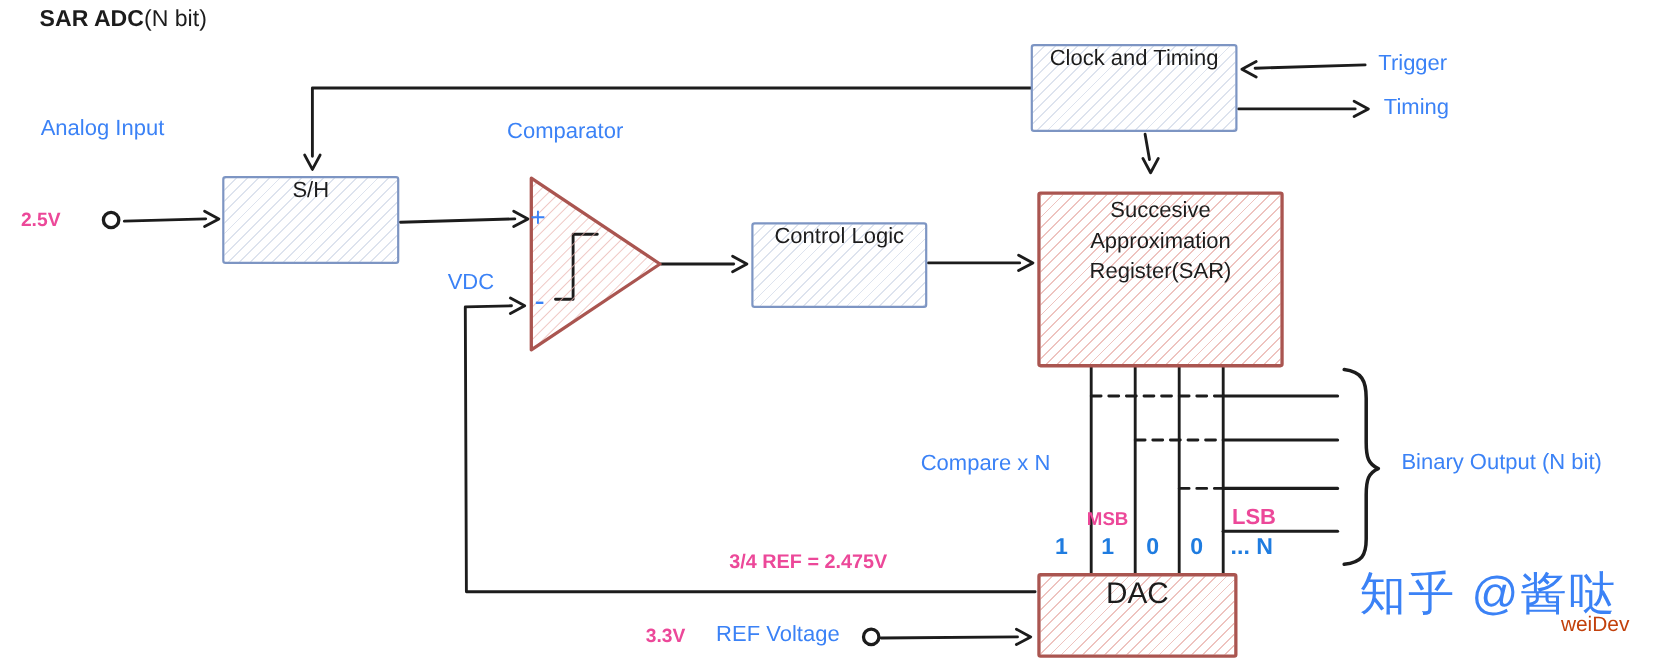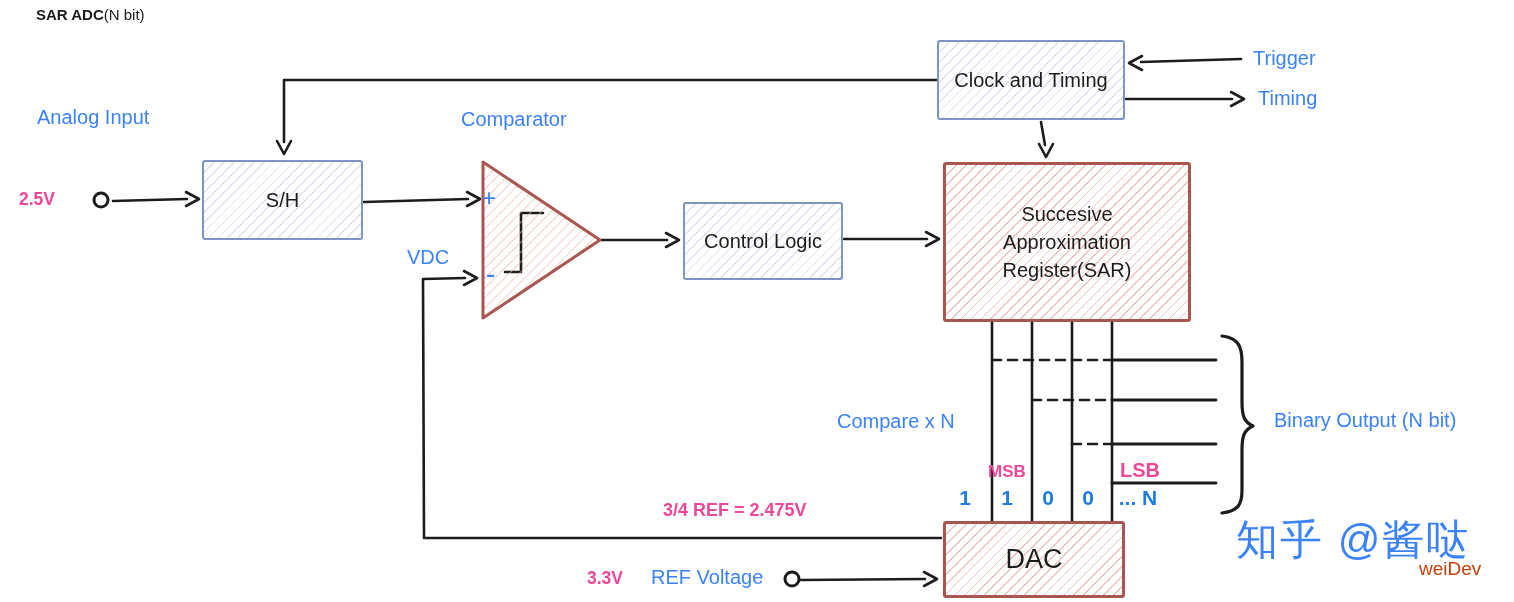--- a/index.html
+++ b/index.html
@@ -3,38 +3,38 @@
 <meta charset="utf-8">
 <style>
   html,body{margin:0;padding:0;background:#ffffff;}
   .stage{
     position:relative;width:1514px;height:602px;background:#ffffff;overflow:hidden;
     font-family:"Liberation Sans","DejaVu Sans",sans-serif;color:#1c1c1c;
   }
   .lbl{position:absolute;font-size:20px;color:#3b82f6;white-space:nowrap;}
   .blue{color:#ec4899;font-weight:bold;}
   .box{
-    position:absolute;display:flex;align-items:center;justify-content:center;
+    position:absolute;display:flex;align-items:flex-start;justify-content:center;
     text-align:center;font-size:20px;color:#1c1c1c;border-radius:3px;box-sizing:border-box;
   }
   .box-blue{
     border:2.5px solid #7d95c3;
     background-image:repeating-linear-gradient(135deg,#dde3ee 0px,#dde3ee 1.2px,transparent 1.2px,transparent 7px);
     background-color:#ffffff;
   }
   .box-red{
     border:3px solid #aa5550;
     background-image:repeating-linear-gradient(135deg,#eec3bf 0px,#eec3bf 1.2px,transparent 1.2px,transparent 7px);
     background-color:#ffffff;
   }
   .wires{position:absolute;left:0;top:0;}
   .wm-main{position:absolute;left:1236px;top:512px;font-size:42px;color:#3b82f6;letter-spacing:2px;white-space:nowrap;}
   .wm-sub{position:absolute;left:1419px;top:558px;font-size:19px;color:#c2410c;white-space:nowrap;}
   .bit{position:absolute;top:486px;width:34px;text-align:center;font-size:21px;font-weight:600;color:#1f7ce0;white-space:nowrap;}
-  .title{position:absolute;left:36px;top:6px;font-size:15px;white-space:nowrap;}
+  .title{position:absolute;left:36px;top:6px;font-size:21px;white-space:nowrap;}
   .title .b{font-weight:bold;}
 </style>
 </head>
 <body>
 
 <div class="stage">
 
   <svg class="wires" width="1514" height="602" viewBox="0 0 1514 602">
     <defs>
       <pattern id="hatchRed" patternUnits="userSpaceOnUse" width="7" height="7" patternTransform="rotate(45)">
@@ -118,21 +118,21 @@
   <div class="box box-blue" style="left:683px;top:202px;width:160px;height:78px;">
     <span>Control Logic</span>
   </div>
 
   <div class="box box-blue" style="left:937px;top:40px;width:188px;height:80px;">
     <span>Clock and Timing</span>
   </div>
   <div class="lbl" style="left:1253px;top:47px;">Trigger</div>
   <div class="lbl" style="left:1258px;top:87px;">Timing</div>
 
-  <div class="box box-red" style="left:943px;top:162px;width:248px;height:160px;line-height:28px;">
+  <div class="box box-red" style="left:943px;top:174px;width:224px;height:160px;line-height:28px;">
     <div>
       <div>Succesive</div>
       <div>Approximation</div>
       <div>Register(SAR)</div>
     </div>
   </div>
 
   <div class="box box-red" style="left:943px;top:521px;width:182px;height:77px;font-size:27px;">
     <span>DAC</span>
   </div>

